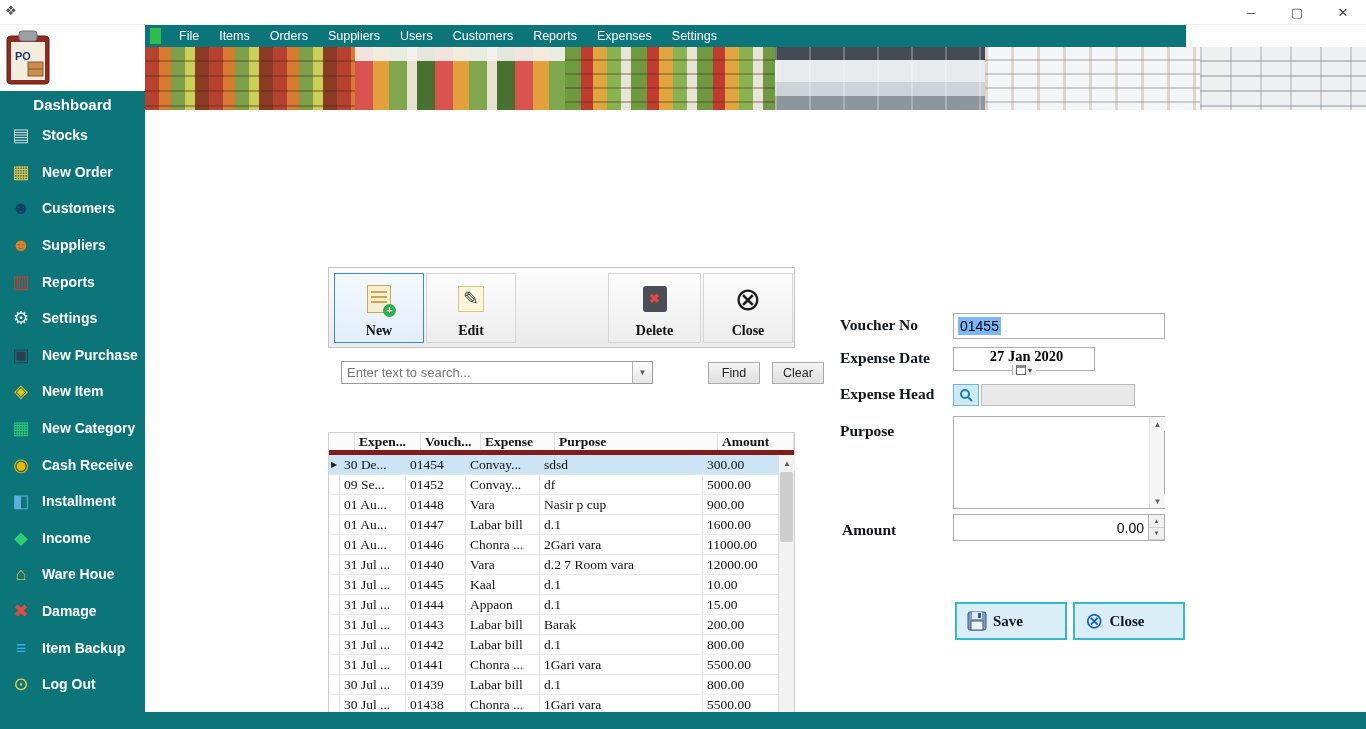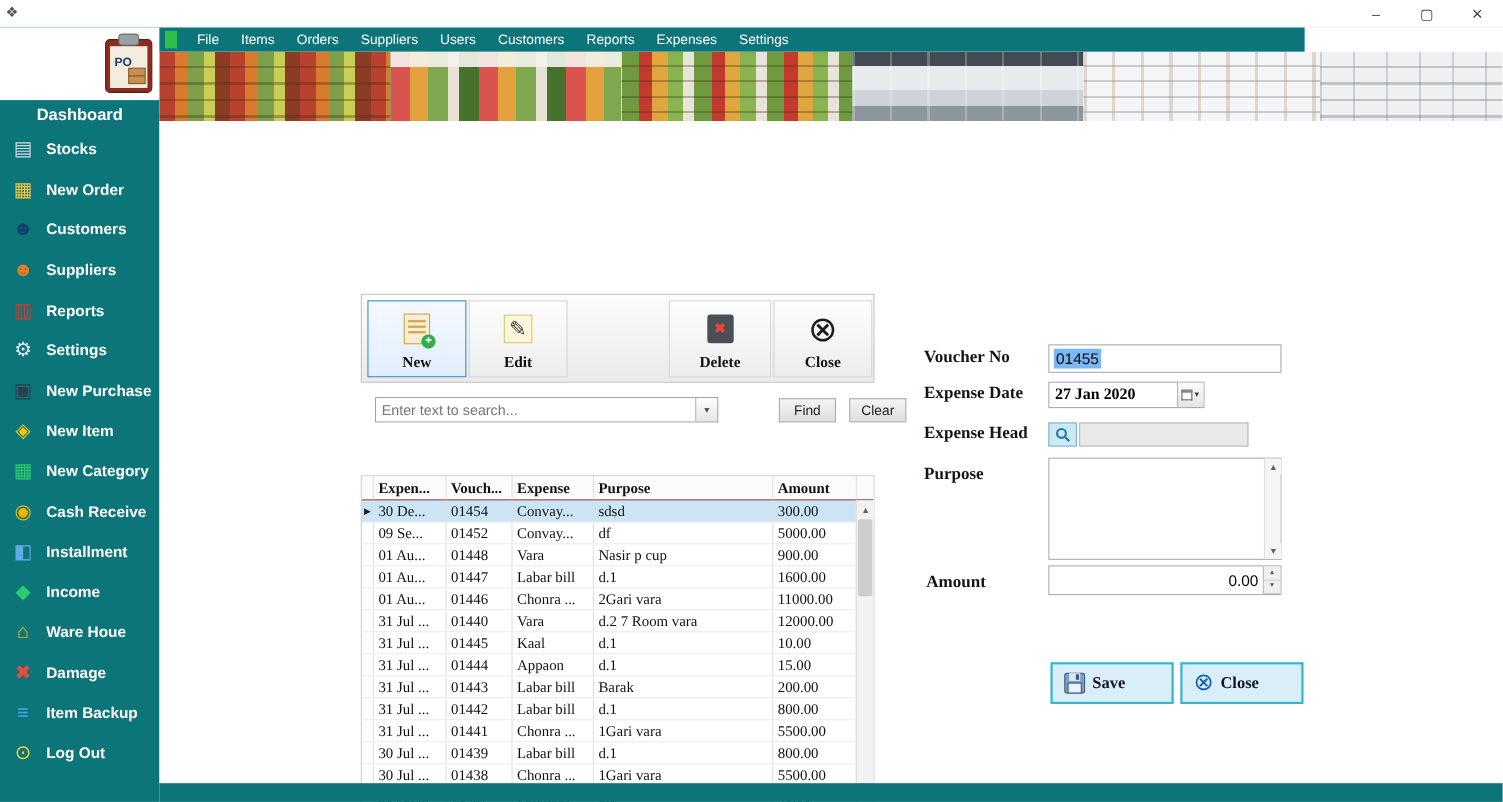--- a/index.html
+++ b/index.html
@@ -7,21 +7,21 @@
   .app{position:absolute;left:0;top:0;width:1366px;height:729px;background:#fff;}
 
   
   .titlebar{position:absolute;left:0;top:0;width:1366px;height:25px;background:#ffffff;border-bottom:1px solid #f0f0f0;}
   .app-icon{position:absolute;left:5px;top:3px;font-size:13px;color:#555;}
   .win-controls{position:absolute;right:0;top:0;height:25px;display:flex;}
   .win-btn{width:46px;height:25px;display:flex;align-items:center;justify-content:center;color:#444;font-size:13px;cursor:default;}
 
   
   .sidebar{position:absolute;left:0;top:25px;width:145px;height:704px;background:#0b7579;}
-  .logo-box{position:absolute;left:0;top:0;width:145px;height:66px;background:#ffffff;display:flex;align-items:center;justify-content:flex-end;}
+  .logo-box{position:absolute;left:0;top:0;width:145px;height:66px;background:#ffffff;display:flex;align-items:center;justify-content:flex-start;}
   .dashboard{position:absolute;left:0;top:66px;width:145px;height:26px;display:flex;align-items:center;justify-content:center;color:#fff;font-weight:bold;font-size:15px;}
   .side-items{position:absolute;left:0;top:92px;width:145px;}
   .side-item{height:36.6px;display:flex;align-items:center;padding-left:8px;gap:8px;cursor:default;}
   .side-item .sicon{width:26px;height:24px;display:flex;align-items:center;justify-content:center;font-size:18px;line-height:1;}
   .side-item .slabel{color:#ffffff;font-weight:bold;font-size:14px;white-space:nowrap;}
 
   
   .menubar{position:absolute;left:145px;top:25px;width:1041px;height:22px;background:#0b7579;display:flex;align-items:center;}
   .menu-accent{width:11px;height:16px;background:#2fbe4e;margin-left:5px;margin-right:8px;}
   .menu-items{display:flex;height:100%;align-items:center;}
@@ -72,38 +72,38 @@
   .combo{position:absolute;left:196px;top:251px;width:312px;height:23px;border:1px solid #9a9a9a;background:#fff;}
   .combo input{position:absolute;left:0;top:0;width:291px;height:21px;border:none;outline:none;padding:0 5px;font-size:13px;color:#333;font-family:"Liberation Sans",sans-serif;}
   .combo .drop{position:absolute;right:0;top:0;width:20px;height:21px;background:linear-gradient(180deg,#fefefe,#e6e6e6);border-left:1px solid #b5b5b5;display:flex;align-items:center;justify-content:center;font-size:8px;color:#555;}
   .wbtn{position:absolute;height:22px;width:52px;background:linear-gradient(180deg,#f4f4f4,#dfdfdf);border:1px solid #a9a9a9;font-size:12.5px;color:#222;display:flex;align-items:center;justify-content:center;cursor:default;margin-left:46px;}
 
   
   .grouppanel{position:absolute;left:183px;top:287px;width:467px;height:33px;background:#ededed;border:1px solid #dcdcdc;display:flex;align-items:center;padding-left:8px;font-size:13px;color:#222;}
 
   
   .grid{position:absolute;left:183px;top:322px;width:467px;height:343px;border:1px solid #cfcfcf;background:#fff;font-family:"Liberation Serif",serif;}
-  .ghead{display:flex;height:22px;background:#fbfbfb;border-bottom:1px solid #7f1d1d;}
+  .ghead{display:flex;height:22px;background:#fbfbfb;border-bottom:5px solid #7f1d1d;justify-content:flex-end;}
   .ghead .cell{font-weight:bold;font-size:13.5px;color:#111;}
   .cell{border-right:1px solid #e0e0e0;padding:1px 4px 0 4px;overflow:hidden;white-space:nowrap;display:flex;align-items:center;}
   .ind{width:11px;padding:0;justify-content:center;font-size:8px;color:#222;}
   .c0{width:66px;} .c1{width:60px;} .c2{width:74px;} .c3{width:163px;} .c4{width:76px;}
   .gbody{position:absolute;left:0;top:22px;width:450px;height:320px;overflow:hidden;}
   .grow{display:flex;height:20px;border-bottom:1px solid #e6e6e6;font-size:13.5px;color:#111;background:#fff;}
   .grow.sel{background:#cbe4f6;}
   .gscroll{position:absolute;right:0;top:22px;width:16px;height:320px;background:#f2f2f2;border-left:1px solid #dcdcdc;}
   .sarrow{position:absolute;left:0;width:16px;height:16px;display:flex;align-items:center;justify-content:center;font-size:8px;color:#606060;background:#f2f2f2;}
   .sthumb{position:absolute;left:1px;top:17px;width:13px;height:70px;background:#cdcdcd;border-radius:2px;}
 
   
   .flabel{position:absolute;font-family:"Liberation Serif",serif;font-weight:bold;font-size:15.5px;color:#10141c;white-space:nowrap;}
   .field{position:absolute;background:#fff;border:1px solid #abadb3;}
   .voucher{left:808px;top:203px;width:212px;height:26px;display:flex;align-items:center;padding-left:4px;}
   .voucher .selspan{background:#7ab8f5;color:#000;font-size:14px;padding:1px 2px;}
-  .datebox{left:808px;top:237px;width:142px;height:24px;display:flex;align-items:center;}
+  .datebox{left:808px;top:237px;width:142px;height:24px;display:flex;align-items:center;flex-direction:column;}
   .dateval{flex:1;padding-left:5px;font-family:"Liberation Serif",serif;font-weight:bold;font-size:14.5px;color:#000;}
   .datebtn{width:24px;height:22px;background:linear-gradient(180deg,#fdfdfd,#e4e4e4);border-left:1px solid #b5b5b5;display:flex;align-items:center;justify-content:center;gap:1px;}
   .calglyph{width:10px;height:10px;border:1px solid #666;border-top:3px solid #888;background:#fff;}
   .datebtn .dar{font-size:7px;color:#444;}
   .headbtn{position:absolute;left:808px;top:274px;width:26px;height:22px;background:#cfe9f3;border:1px solid #6fb7d4;display:flex;align-items:center;justify-content:center;}
   .headinput{left:836px;top:274px;width:154px;height:22px;background:#e9e9e9;border:1px solid #b8b8b8;}
   .purpose{left:808px;top:306px;width:212px;height:93px;}
   .pscroll{position:absolute;right:0;top:0;width:15px;height:91px;background:#f5f5f5;border-left:1px solid #e0e0e0;}
   .pscroll .sarrow{width:15px;height:14px;background:#f5f5f5;}
   .amount{left:808px;top:404px;width:212px;height:27px;display:flex;align-items:center;}

